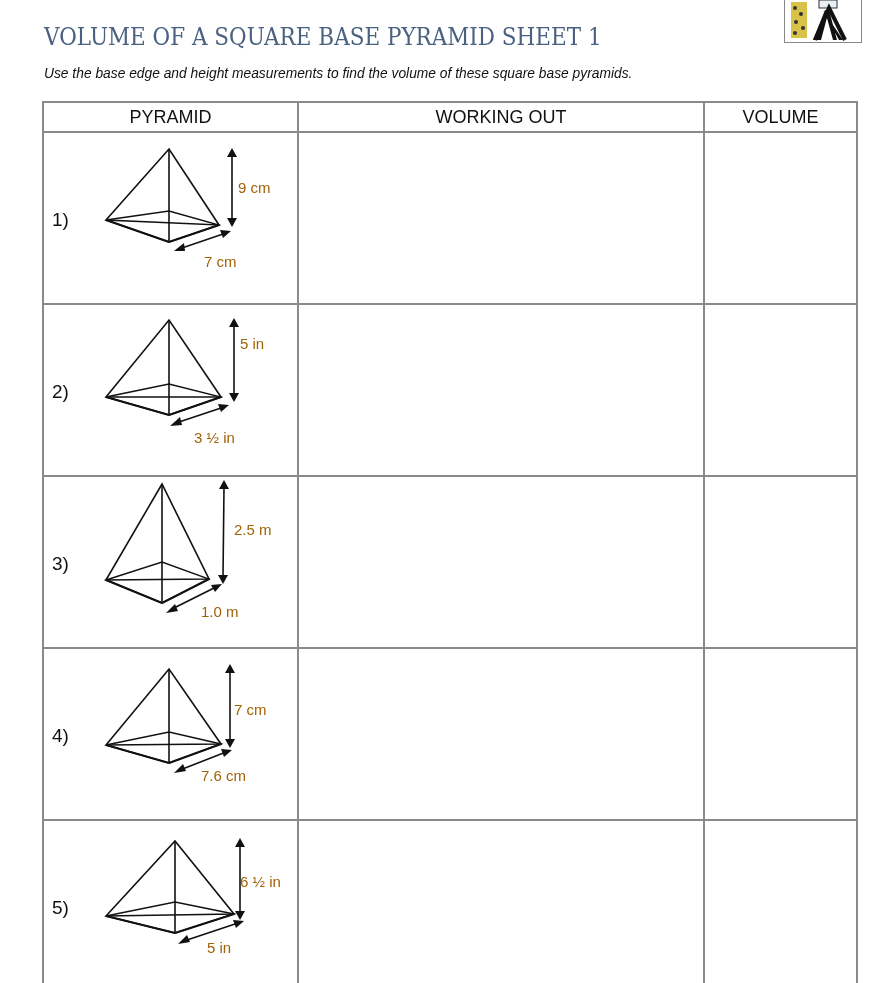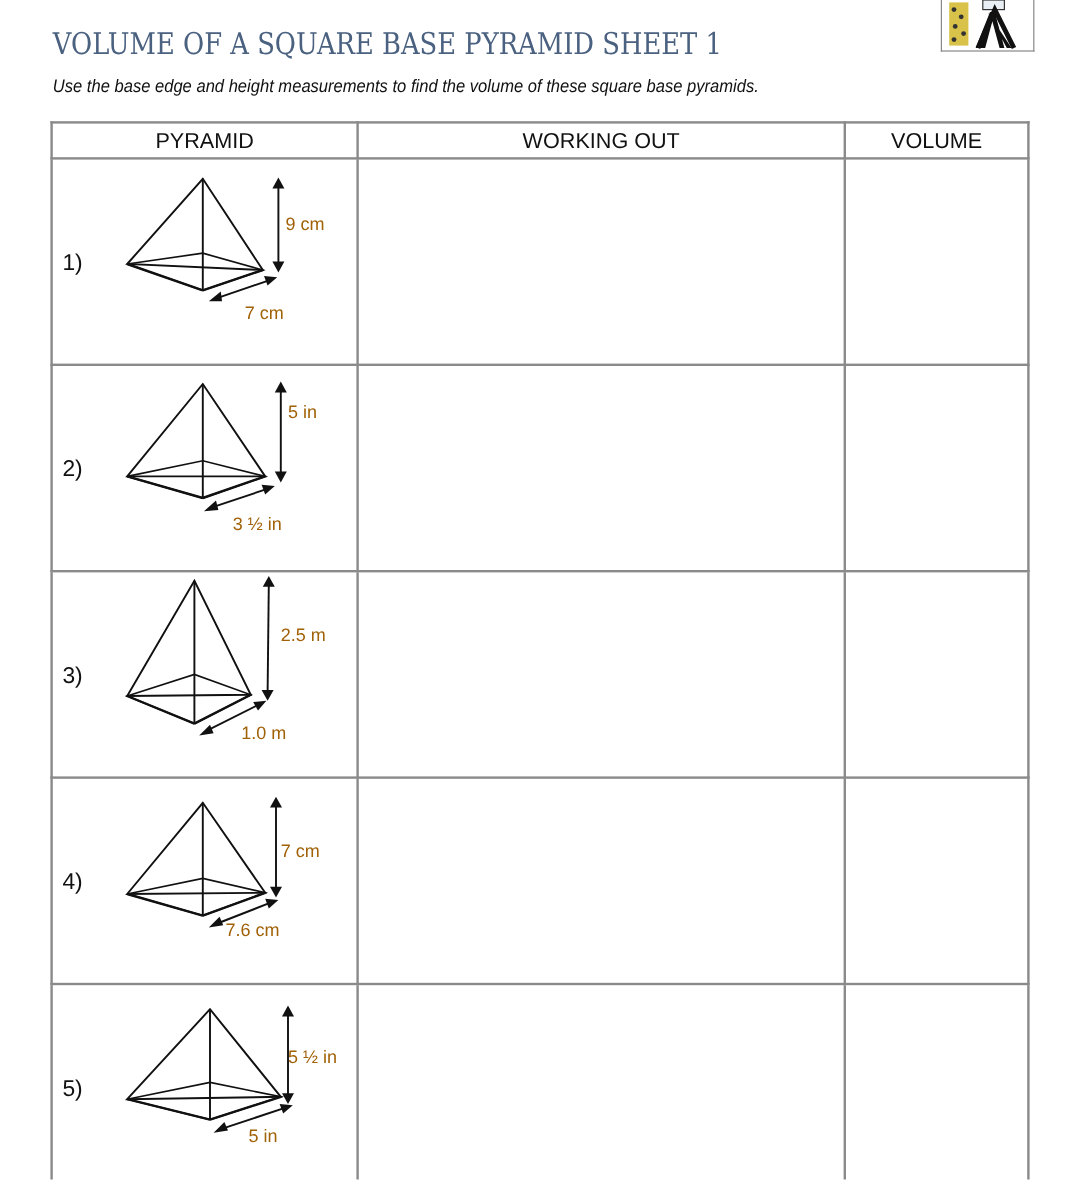--- a/index.html
+++ b/index.html
@@ -185,21 +185,21 @@
               <line x1="136" y1="121" x2="182" y2="103"></line>
             </g>
             <g fill="#111">
               <path d="M186 15 L181 24 L191 24 Z"></path>
               <path d="M186 99 L181 90 L191 90 Z"></path>
               <path d="M130 124 L139 115 L142 122 Z"></path>
               <path d="M188 101 L177 100 L180 108 Z"></path>
             </g>
           </svg>
           <span class="dim" style="left:190px;top:52px">7 cm</span>
-          <span class="dim" style="left:144px;top:118px">7.6 cm</span>
+          <span class="dim" style="left:157px;top:118px">7.6 cm</span>
         </div>
       </td>
       <td></td>
       <td></td>
     </tr>
 
     <tr class="last">
       <td>
         <div class="cell-pyr">
           <span class="qnum" style="top:76px">5)</span>
@@ -213,21 +213,21 @@
               <line x1="196" y1="24" x2="196" y2="92"></line>
               <line x1="140" y1="120" x2="194" y2="102"></line>
             </g>
             <g fill="#111">
               <path d="M196 17 L191 26 L201 26 Z"></path>
               <path d="M196 99 L191 90 L201 90 Z"></path>
               <path d="M134 123 L143 114 L146 121 Z"></path>
               <path d="M200 100 L189 99 L192 107 Z"></path>
             </g>
           </svg>
-          <span class="dim" style="left:196px;top:52px">5 ½ in</span>
+          <span class="dim" style="left:196px;top:52px">6 ½ in</span>
           <span class="dim" style="left:163px;top:118px">5 in</span>
         </div>
       </td>
       <td></td>
       <td></td>
     </tr>
   </tbody>
 </table>
 
 </body></html>

